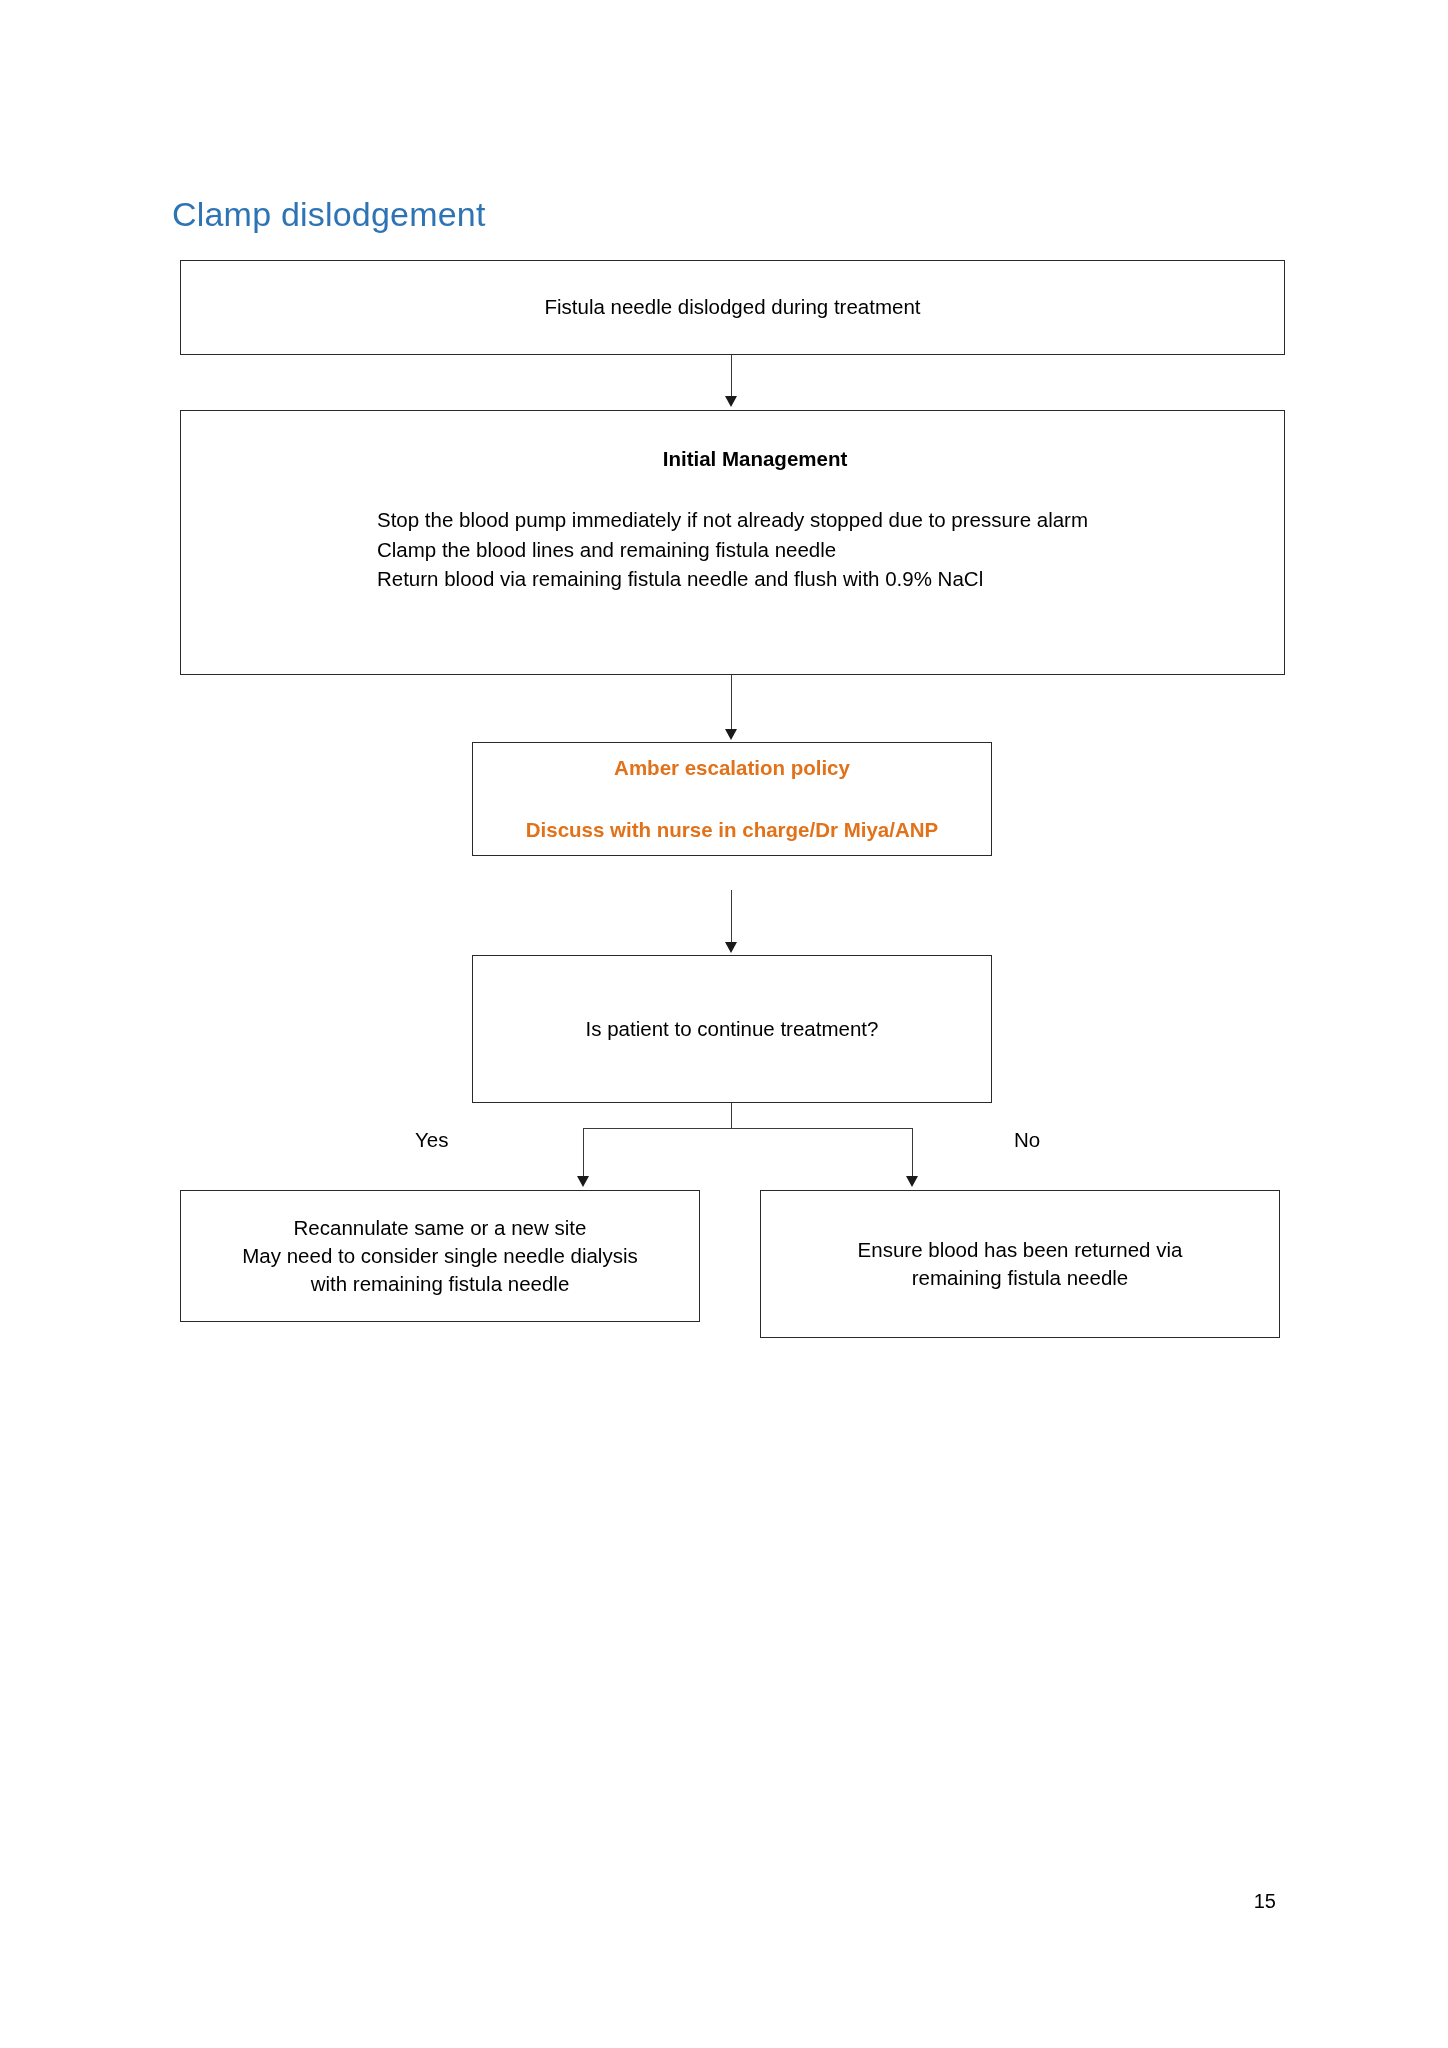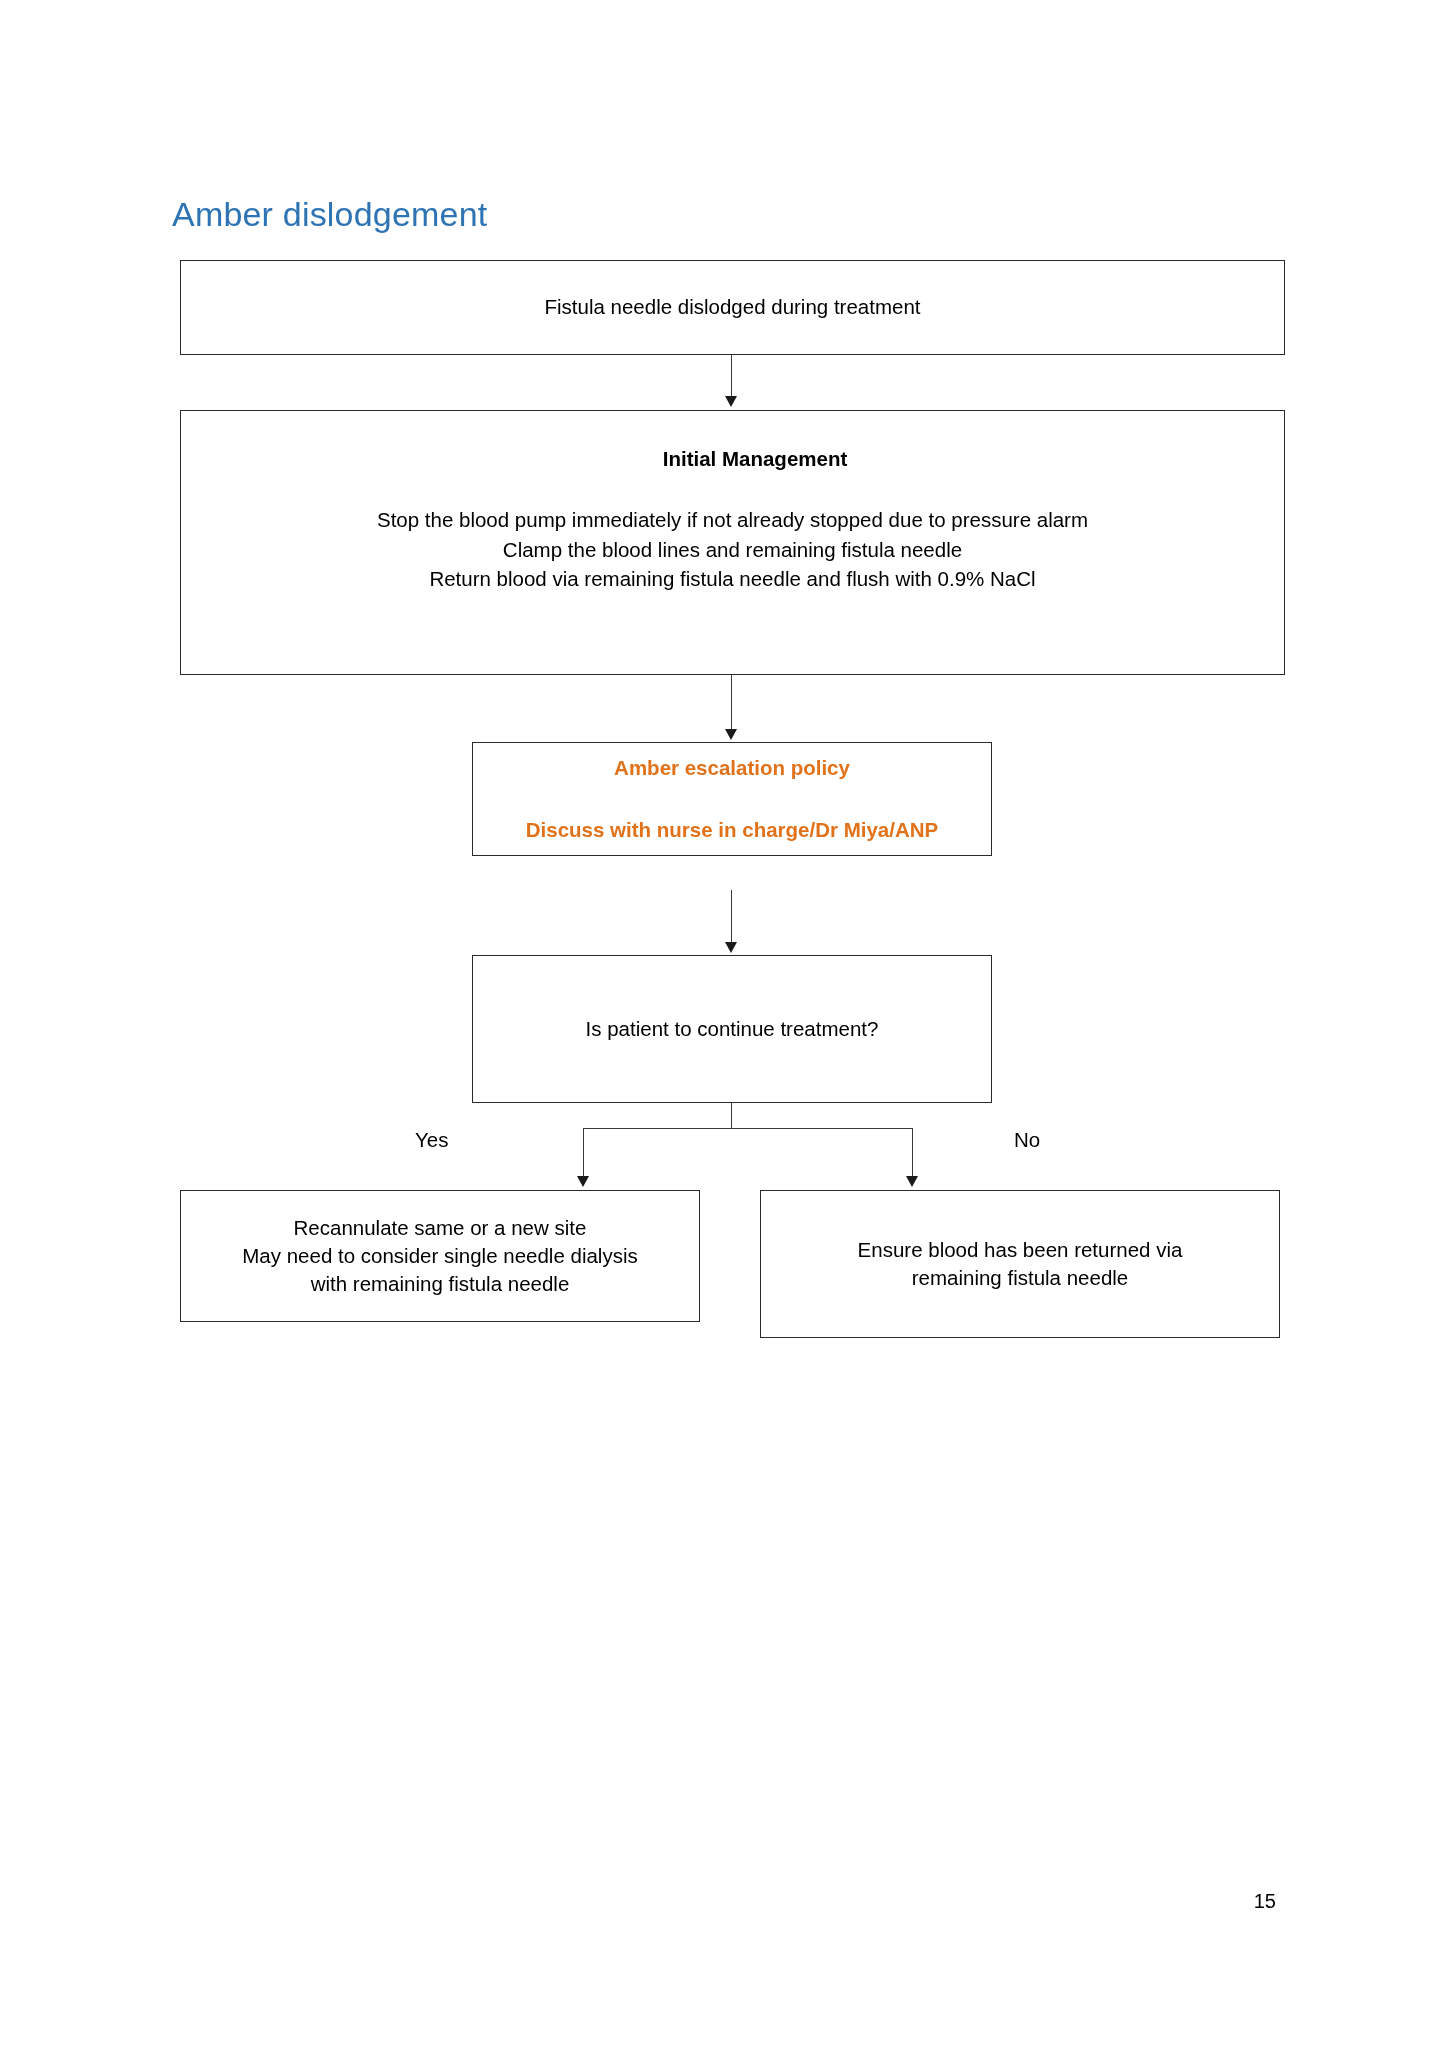--- a/index.html
+++ b/index.html
@@ -39,21 +39,21 @@
   
   .flow-box {
     position: absolute;
     box-sizing: border-box;
     border: 1.6px solid #2a2a2a;
     background: #ffffff;
     display: flex;
     flex-direction: column;
     align-items: center;
     justify-content: center;
-    text-align: center;
+    text-align: left;
     font-size: 20.5px;
     line-height: 1.38;
     color: #000000;
     padding: 6px 24px;
   }
   .flow-box .line { display: block; white-space: nowrap; }
 
   
   #box-start {
     left: 180px;
@@ -171,21 +171,21 @@
     top: 1890px;
     font-size: 20px;
     color: #000000;
   }
 </style>
 </head>
 <body>
 
 <div class="page">
 
-  <h1 class="doc-heading">Amber dislodgement</h1>
+  <h1 class="doc-heading">Clamp dislodgement</h1>
 
   <div class="flow-box" id="box-start">
     <span class="line">Fistula needle dislodged during treatment</span>
   </div>
 
   <div class="conn v" id="c1"></div>
   <div class="arrowhead" id="a1"></div>
 
   <div class="flow-box" id="box-initial">
     <span class="title">Initial Management</span>

